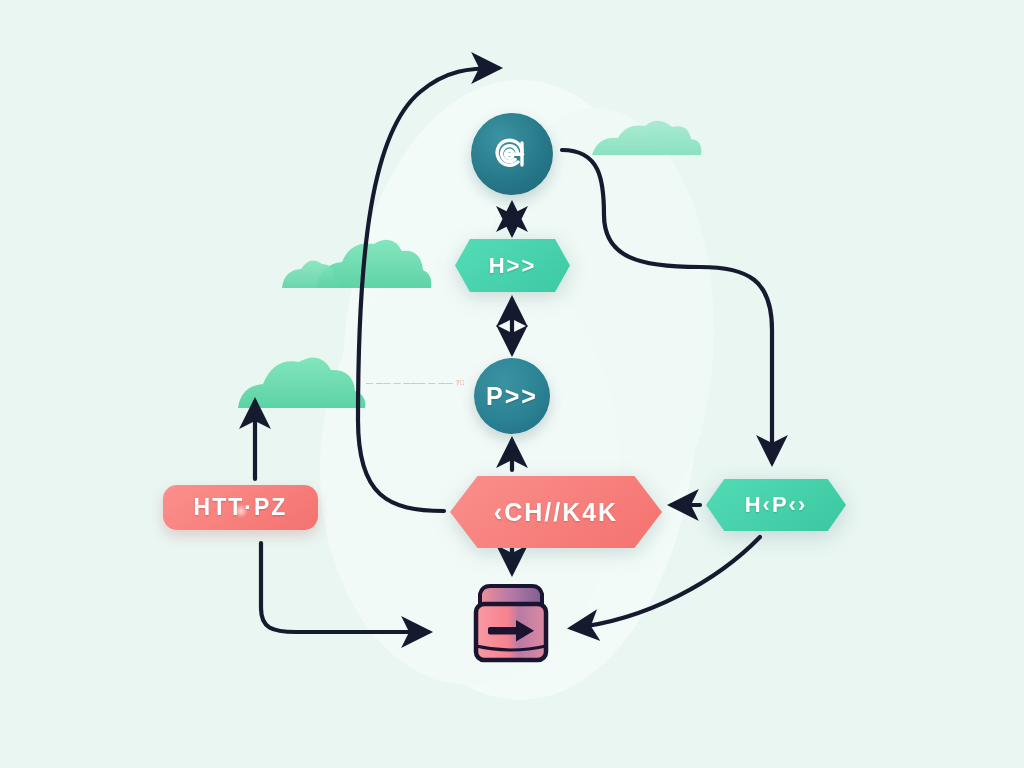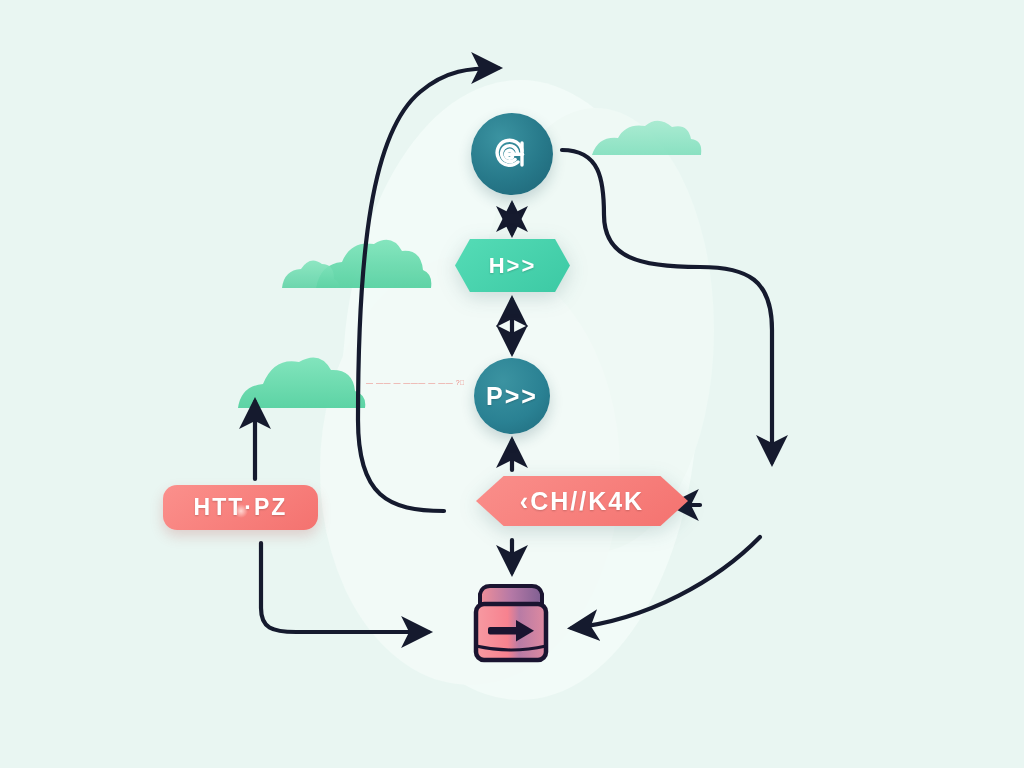--- a/index.html
+++ b/index.html
@@ -71,22 +71,22 @@
   #node-handler {
     left: 455px; top: 239px;
     width: 115px; height: 53px;
   }
   #node-handler .hex-shape {
     background: linear-gradient(145deg, #55dcb6 0%, #3cc9a4 100%);
   }
   #node-handler .node-label { font-size: 22px; }
 
   #node-check {
-    left: 476px; top: 476px;
-    width: 212px; height: 50px;
+    left: 450px; top: 476px;
+    width: 212px; height: 72px;
   }
   #node-check .hex-shape {
     background: linear-gradient(145deg, #fa8f8b 0%, #f4726f 100%);
   }
   #node-check .node-label { font-size: 25px; }
 
   #node-hpc {
     left: 706px; top: 479px;
     width: 140px; height: 52px;
   }
@@ -241,20 +241,25 @@
     <span class="glow-dot"></span>
     <span class="node-label">HTT·PZ</span>
   </div>
 
   <div class="node hex-node" id="node-check">
     <div class="hex-shape">
       <span class="node-label">‹CH//K4K</span>
     </div>
   </div>
 
+  <div class="node hex-node" id="node-hpc">
+    <div class="hex-shape">
+      <span class="node-label">H‹P‹›</span>
+    </div>
+  </div>
 
   <div class="node" id="node-store">
     <svg width="90" height="88" viewBox="0 0 90 88">
 
       <path d="M14 14 q2 -8 10 -8 l42 0 q8 0 10 8 l0 10 l-62 0 z" fill="url(#jarLid)" stroke="#1a1430" stroke-width="4" stroke-linejoin="round"></path>
 
       <rect x="10" y="24" width="70" height="56" rx="8" fill="url(#jarBody)" stroke="#1a1430" stroke-width="4.5"></rect>
 
       <path d="M10 66 q35 8 70 0" fill="none" stroke="#1a1430" stroke-width="3.2"></path>
 

